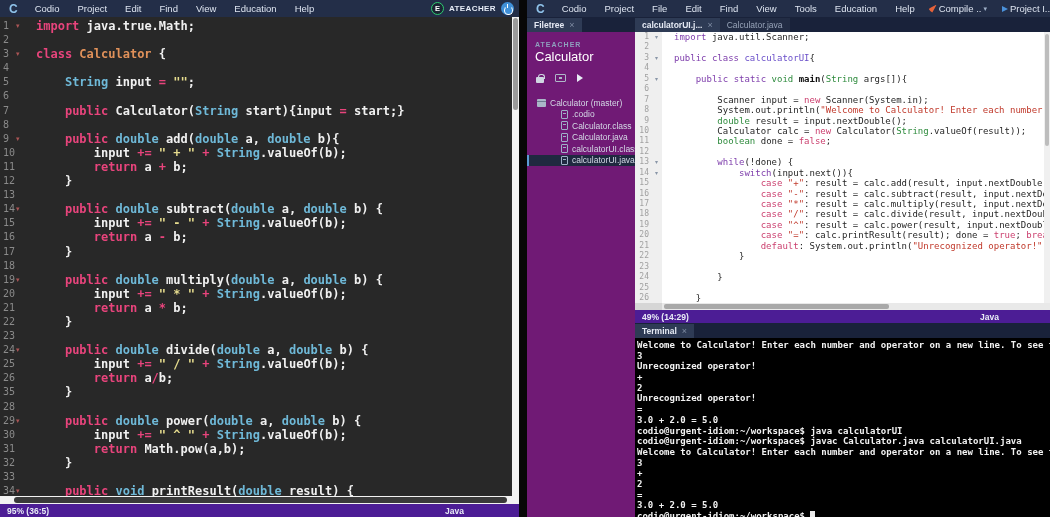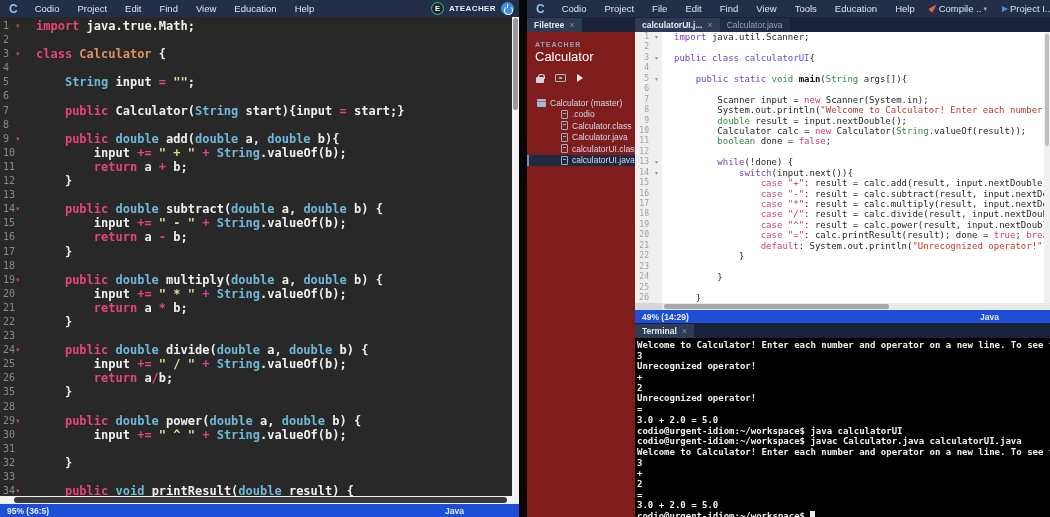--- a/index.html
+++ b/index.html
@@ -38,28 +38,28 @@
   .ed-dark .tk-k, .ed-dark .tk-o { color:#e8447c; }
   .ed-dark .tk-t { color:#6fb9d8; }
   .ed-dark .tk-cl { color:#e0915a; }
   .ed-dark .tk-s { color:#e6dc8e; }
   .vscroll-l { position:absolute; right:0; top:0; width:7px; height:100%; background:#f2f2f2; }
   .vscroll-l .thumb { position:absolute; top:1px; left:1px; width:5px; height:92px; background:#9a9a9a; border-radius:3px; }
   .hscroll-l { height:8px; background:#f2f2f2; position:relative; flex:none; }
   .hscroll-l .thumb { position:absolute; top:1px; left:14px; right:12px; height:6px; background:#3a3a3a; border-radius:3px; }
 
   
-  .statusbar { height:13px; background:#1d4ed8; color:#e9edf6; font-size:8.5px; font-weight:bold; display:flex; align-items:center; padding:0 7px; flex:none; }
+  .statusbar { height:13px; background:#4c1d95; color:#e9edf6; font-size:8.5px; font-weight:bold; display:flex; align-items:center; padding:0 7px; flex:none; }
   .statusbar .lang { margin-left:auto; }
   .statusbar.left-sb .lang { margin-right:48px; }
   .statusbar.right-sb .lang { margin-right:44px; }
 
   
   .right-body { display:flex; height:500px; }
-  .sidebar { width:108px; background:#7f1d1d; display:flex; flex-direction:column; flex:none; }
+  .sidebar { width:108px; background:#701a75; display:flex; flex-direction:column; flex:none; }
   .side-tabrow, .tabrow { height:15px; background:#19223a; display:flex; align-items:flex-end; flex:none; }
   .tab { height:14px; display:flex; align-items:center; gap:5px; padding:0 7px; font-size:8.5px; color:#97a3b8; background:#222c44; white-space:nowrap; }
   .tab.active { background:#2e3b55; color:#e5eaf4; font-weight:bold; }
   .tab .x { color:#7f8ca3; font-weight:normal; font-size:9px; }
   .org { font-size:7px; font-weight:bold; letter-spacing:1px; color:#8fa0bd; padding:9px 0 1px 8px; }
   .project { font-size:13px; color:#fff; padding:0 0 6px 8px; }
   .side-icons { display:flex; align-items:center; gap:11px; padding:3px 0 8px 9px; }
   .icon-lock { width:8px; height:6px; background:#cfd6e2; border-radius:1px; position:relative; margin-top:4px; }
   .icon-lock::before { content:""; position:absolute; left:1.5px; top:-3.5px; width:5px; height:4px; border:1px solid #cfd6e2; border-bottom:none; border-radius:3px 3px 0 0; }
   .icon-monitor { width:11px; height:8px; border:1px solid #aeb8c8; border-radius:1px; position:relative; }
@@ -150,21 +150,21 @@
           <div class="cl-row"><span class="ln">21</span><span class="fold"></span><span class="code"><span class="tk-p">        </span><span class="tk-k">return</span><span class="tk-p"> a </span><span class="tk-o">*</span><span class="tk-p"> b;</span></span></div>
           <div class="cl-row"><span class="ln">22</span><span class="fold"></span><span class="code"><span class="tk-p">    }</span></span></div>
           <div class="cl-row"><span class="ln">23</span><span class="fold"></span><span class="code"></span></div>
           <div class="cl-row"><span class="ln">24</span><span class="fold">▾</span><span class="code"><span class="tk-p">    </span><span class="tk-k">public</span><span class="tk-p"> </span><span class="tk-t">double</span><span class="tk-p"> divide(</span><span class="tk-t">double</span><span class="tk-p"> a, </span><span class="tk-t">double</span><span class="tk-p"> b) {</span></span></div>
           <div class="cl-row"><span class="ln">25</span><span class="fold"></span><span class="code"><span class="tk-p">        input </span><span class="tk-o">+=</span><span class="tk-p"> </span><span class="tk-s">" / "</span><span class="tk-p"> </span><span class="tk-o">+</span><span class="tk-p"> </span><span class="tk-t">String</span><span class="tk-p">.valueOf(b);</span></span></div>
           <div class="cl-row"><span class="ln">26</span><span class="fold"></span><span class="code"><span class="tk-p">        </span><span class="tk-k">return</span><span class="tk-p"> a</span><span class="tk-o">/</span><span class="tk-p">b;</span></span></div>
           <div class="cl-row"><span class="ln">35</span><span class="fold"></span><span class="code"><span class="tk-p">    }</span></span></div>
           <div class="cl-row"><span class="ln">28</span><span class="fold"></span><span class="code"></span></div>
           <div class="cl-row"><span class="ln">29</span><span class="fold">▾</span><span class="code"><span class="tk-p">    </span><span class="tk-k">public</span><span class="tk-p"> </span><span class="tk-t">double</span><span class="tk-p"> power(</span><span class="tk-t">double</span><span class="tk-p"> a, </span><span class="tk-t">double</span><span class="tk-p"> b) {</span></span></div>
           <div class="cl-row"><span class="ln">30</span><span class="fold"></span><span class="code"><span class="tk-p">        input </span><span class="tk-o">+=</span><span class="tk-p"> </span><span class="tk-s">" ^ "</span><span class="tk-p"> </span><span class="tk-o">+</span><span class="tk-p"> </span><span class="tk-t">String</span><span class="tk-p">.valueOf(b);</span></span></div>
-          <div class="cl-row"><span class="ln">31</span><span class="fold"></span></div>
+          <div class="cl-row"><span class="ln">31</span><span class="fold"></span><span class="code"><span class="tk-p">        </span><span class="tk-k">return</span><span class="tk-p"> Math.pow(a,b);</span></span></div>
           <div class="cl-row"><span class="ln">32</span><span class="fold"></span><span class="code"><span class="tk-p">    }</span></span></div>
           <div class="cl-row"><span class="ln">33</span><span class="fold"></span><span class="code"></span></div>
           <div class="cl-row"><span class="ln">34</span><span class="fold">▾</span><span class="code"><span class="tk-p">    </span><span class="tk-k">public</span><span class="tk-p"> </span><span class="tk-t">void</span><span class="tk-p"> printResult(</span><span class="tk-t">double</span><span class="tk-p"> result) {</span></span></div>
         </div>
       <div class="vscroll-l">
           <div class="thumb"></div>
         </div>
     </div>
     <div class="hscroll-l">
         <div class="thumb"></div>

